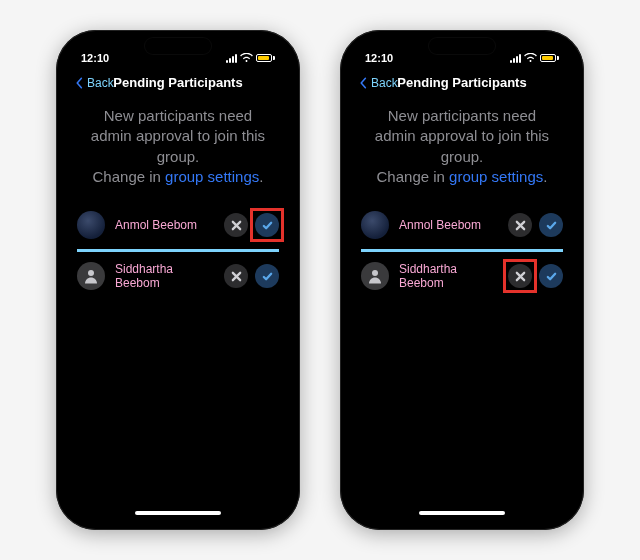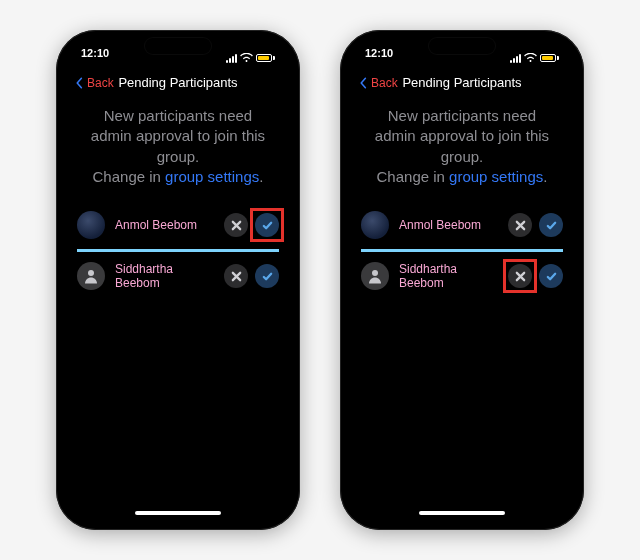--- a/index.html
+++ b/index.html
@@ -39,44 +39,45 @@
     width: 66px;
     height: 16px;
     background: #000;
     border-radius: 12px;
     z-index: 10;
     box-shadow: 0 0 0 1px #0a0a0a;
   }
   .status-bar {
     display: flex;
     justify-content: space-between;
+    align-items: center;
     padding: 8px 16px 0;
     height: 30px;
     font-size: 11px;
     font-weight: 600;
   }
   .status-right { display: flex; gap: 3px; align-items: center; }
   .nav-bar {
     display: flex;
     align-items: center;
     justify-content: center;
     position: relative;
     padding: 6px 8px 10px;
   }
   .back {
     position: absolute;
     left: 8px;
     display: flex;
     align-items: center;
     gap: 2px;
-    color: #ef4444;
+    color: #7dd3fc;
     font-size: 12px;
   }
   .back svg { width:12px; height:12px; }
-  .nav-title { font-size: 13px; font-weight: 400; color: #fff; }
+  .nav-title { font-size: 13px; font-weight: 700; color: #fff; }
   .info {
     text-align: center;
     font-size: 15px;
     color: #8e8e93;
     padding: 6px 22px 14px;
     line-height: 1.35;
   }
   .info .link { color: #3478f6; }
   .list { padding: 0 12px; }
   .row {

